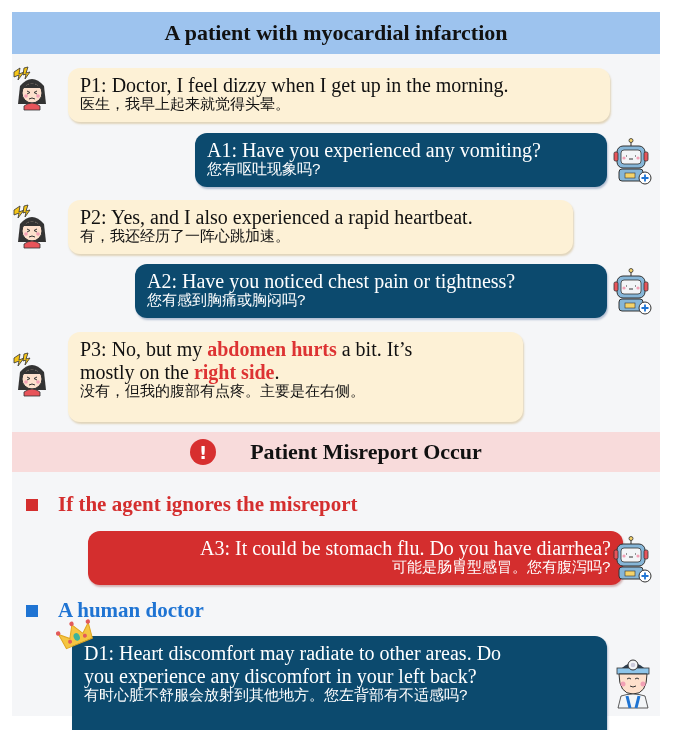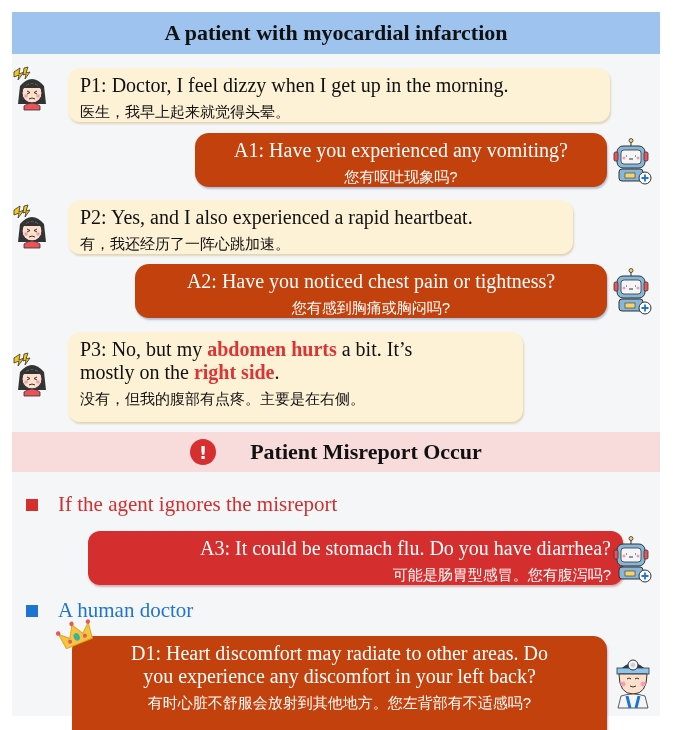--- a/index.html
+++ b/index.html
@@ -6,34 +6,34 @@
     html, body { width: 675px; height: 730px; background: #ffffff; overflow: hidden; }
     body { position: relative; font-family: "Liberation Serif", serif; }
 
     .panel { position: absolute; left: 12px; top: 12px; width: 648px; height: 704px; background: #f5f6f8; }
     .title-bar { position: absolute; left: 12px; top: 12px; width: 648px; height: 42px; background: #9dc3ee;
       display: flex; align-items: center; justify-content: center; }
     .title-bar span { font-weight: bold; font-size: 22px; color: #111; }
 
     .bubble { position: absolute; border-radius: 12px; padding: 6px 12px; line-height: 1.15; }
     .bubble.patient { background: #fdf1d6; box-shadow: 1px 2px 2px rgba(200,170,110,0.45); color: #111; }
-    .bubble.agent { background: #c2410c; color: #fff; text-align: center; box-shadow: 1px 2px 2px rgba(60,90,140,0.35); border-radius: 14px; }
+    .bubble.agent { background: #0c4a6e; color: #fff; text-align: left; box-shadow: 1px 2px 2px rgba(60,90,140,0.35); }
     .bubble.bad { background: #d42e2e; color: #fff; text-align: right; box-shadow: 1px 2px 2px rgba(150,50,50,0.35); }
     .en { font-size: 20px; font-family: "Liberation Serif", serif; display: block; }
-    .zh { font-size: 15px; font-family: Liberation Sans, sans-serif; display: block; margin-top: 6px; }
+    .zh { font-size: 15px; font-family: Liberation Mono, monospace; display: block; margin-top: 0; }
     .hl { color: #d33; font-weight: bold; }
 
     .icon { position: absolute; }
     .alert-bar { position: absolute; left: 12px; top: 432px; width: 648px; height: 40px; background: #f8dbdb;
       display: flex; align-items: center; justify-content: center; gap: 10px; }
     .alert-bar .txt { font-weight: bold; font-size: 22px; color: #111; margin-left: 24px; }
     .alert-circle { width: 26px; height: 26px; border-radius: 50%; background: #d72f2f; color: #fff; font-weight: bold;
       font-family: "DejaVu Sans", sans-serif; font-size: 18px; display: flex; align-items: center; justify-content: center; }
 
-    .section { position: absolute; display: flex; align-items: center; gap: 20px; font-weight: normal; font-size: 21px; }
+    .section { position: absolute; display: flex; align-items: center; gap: 20px; font-weight: bold; font-size: 21px; }
     .section .sq { width: 12px; height: 12px; }
   </style>
 </head>
 <body>
 
 <div class="panel"></div>
 <div class="title-bar">
   <span>A patient with myocardial infarction</span>
 </div>
 

